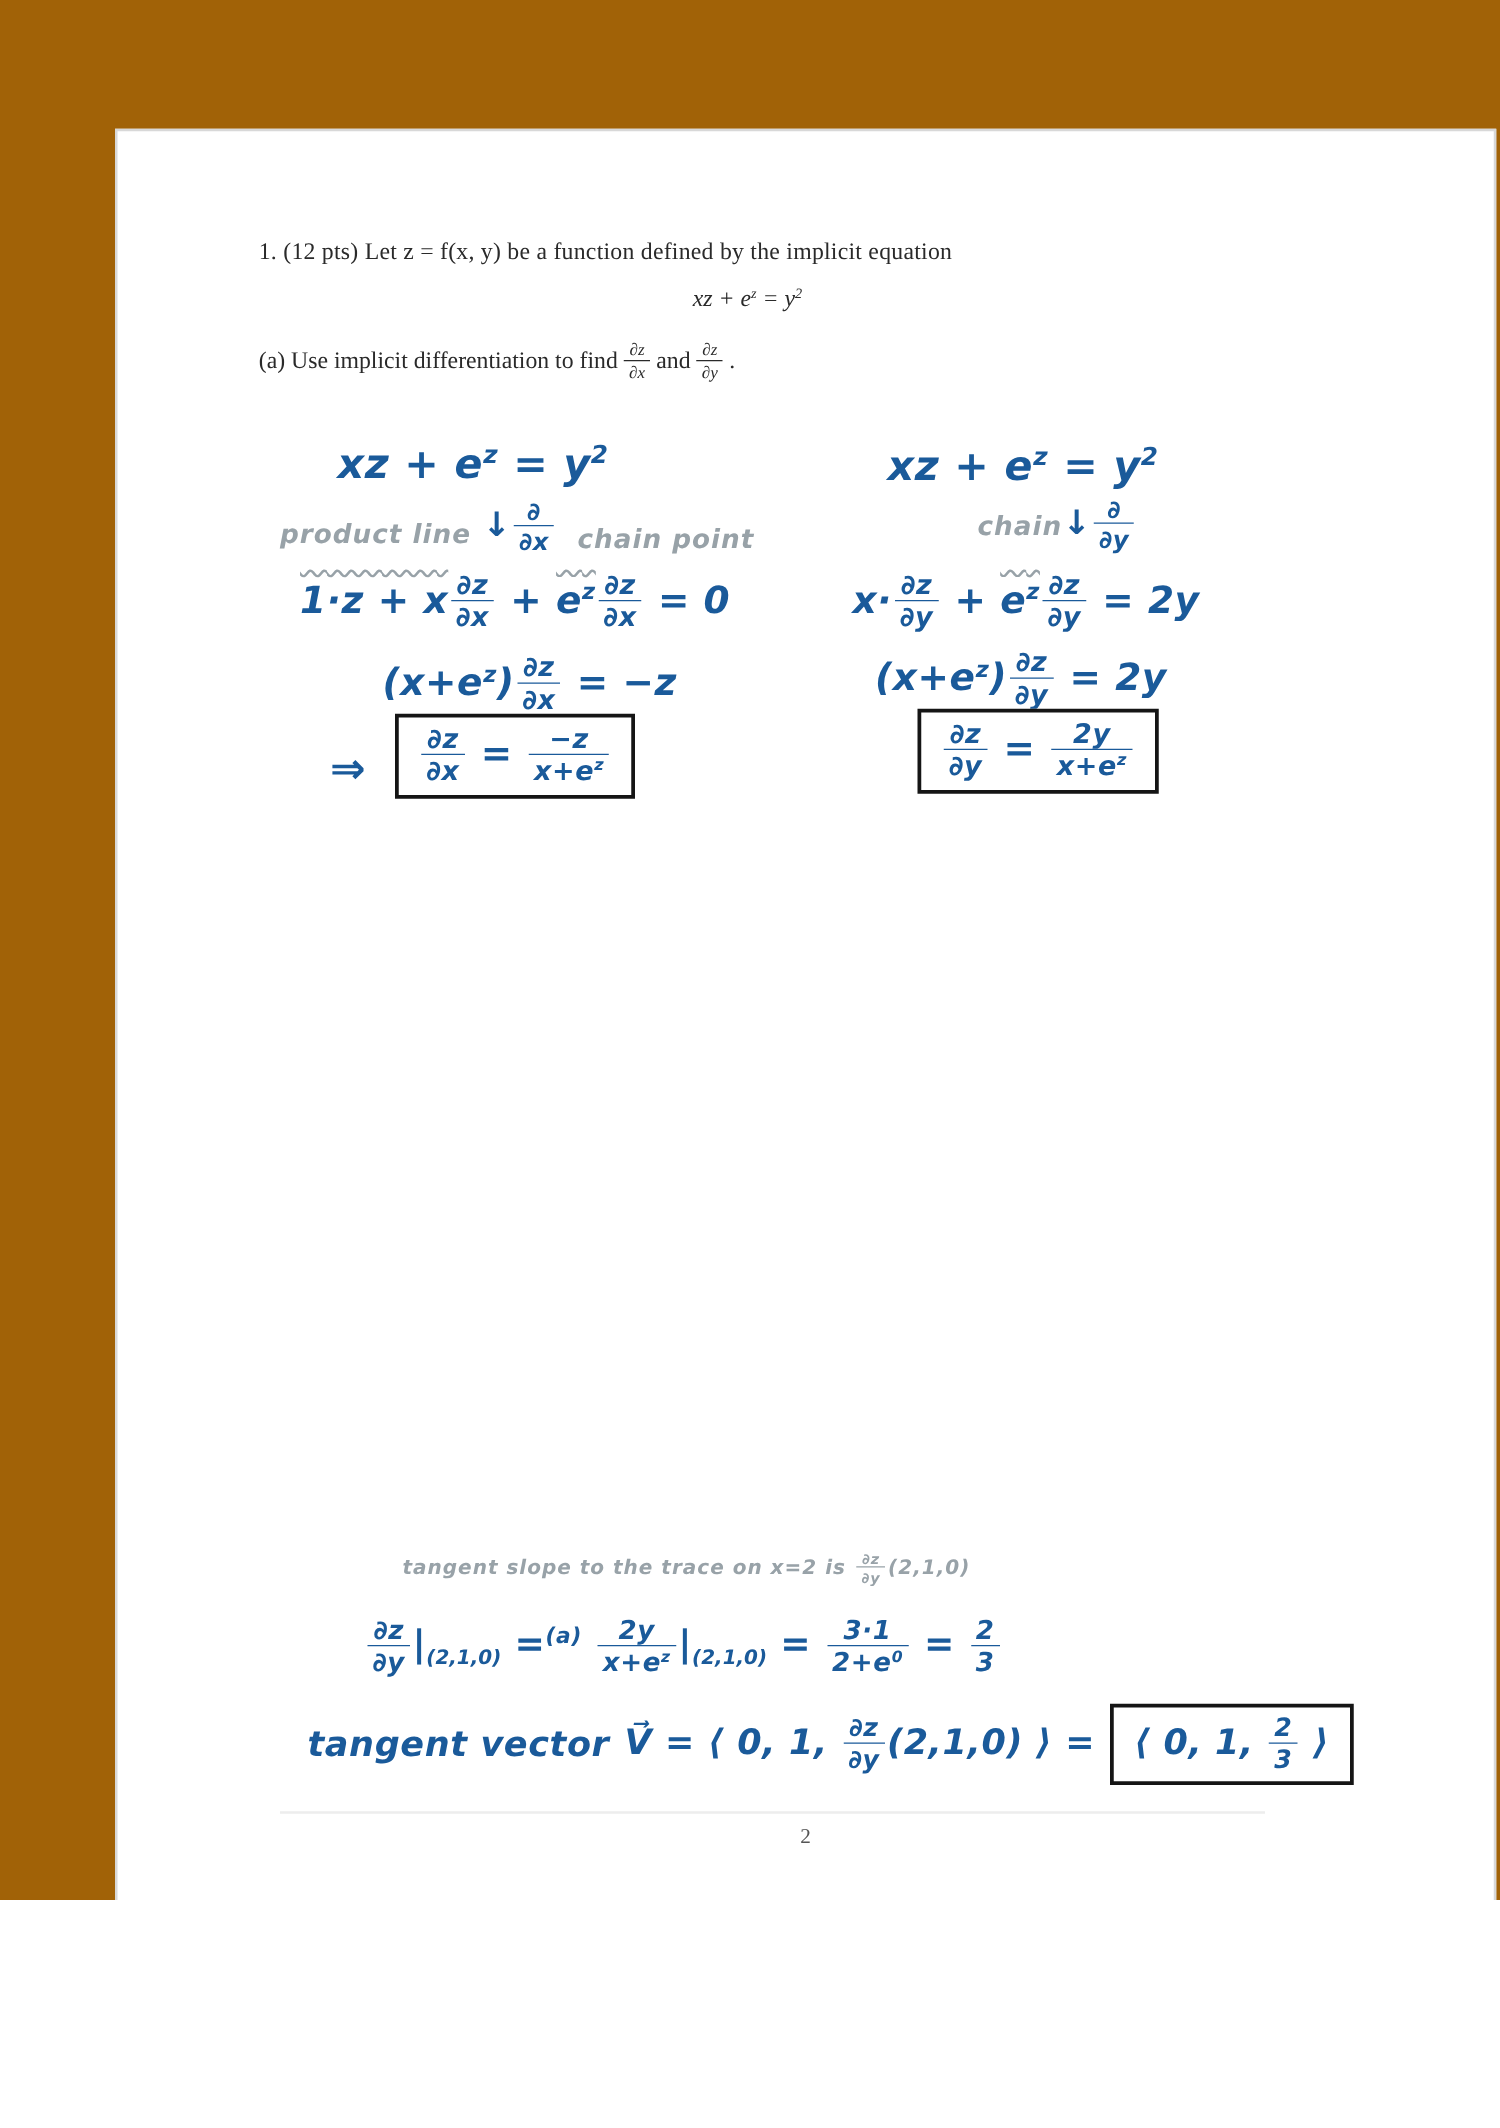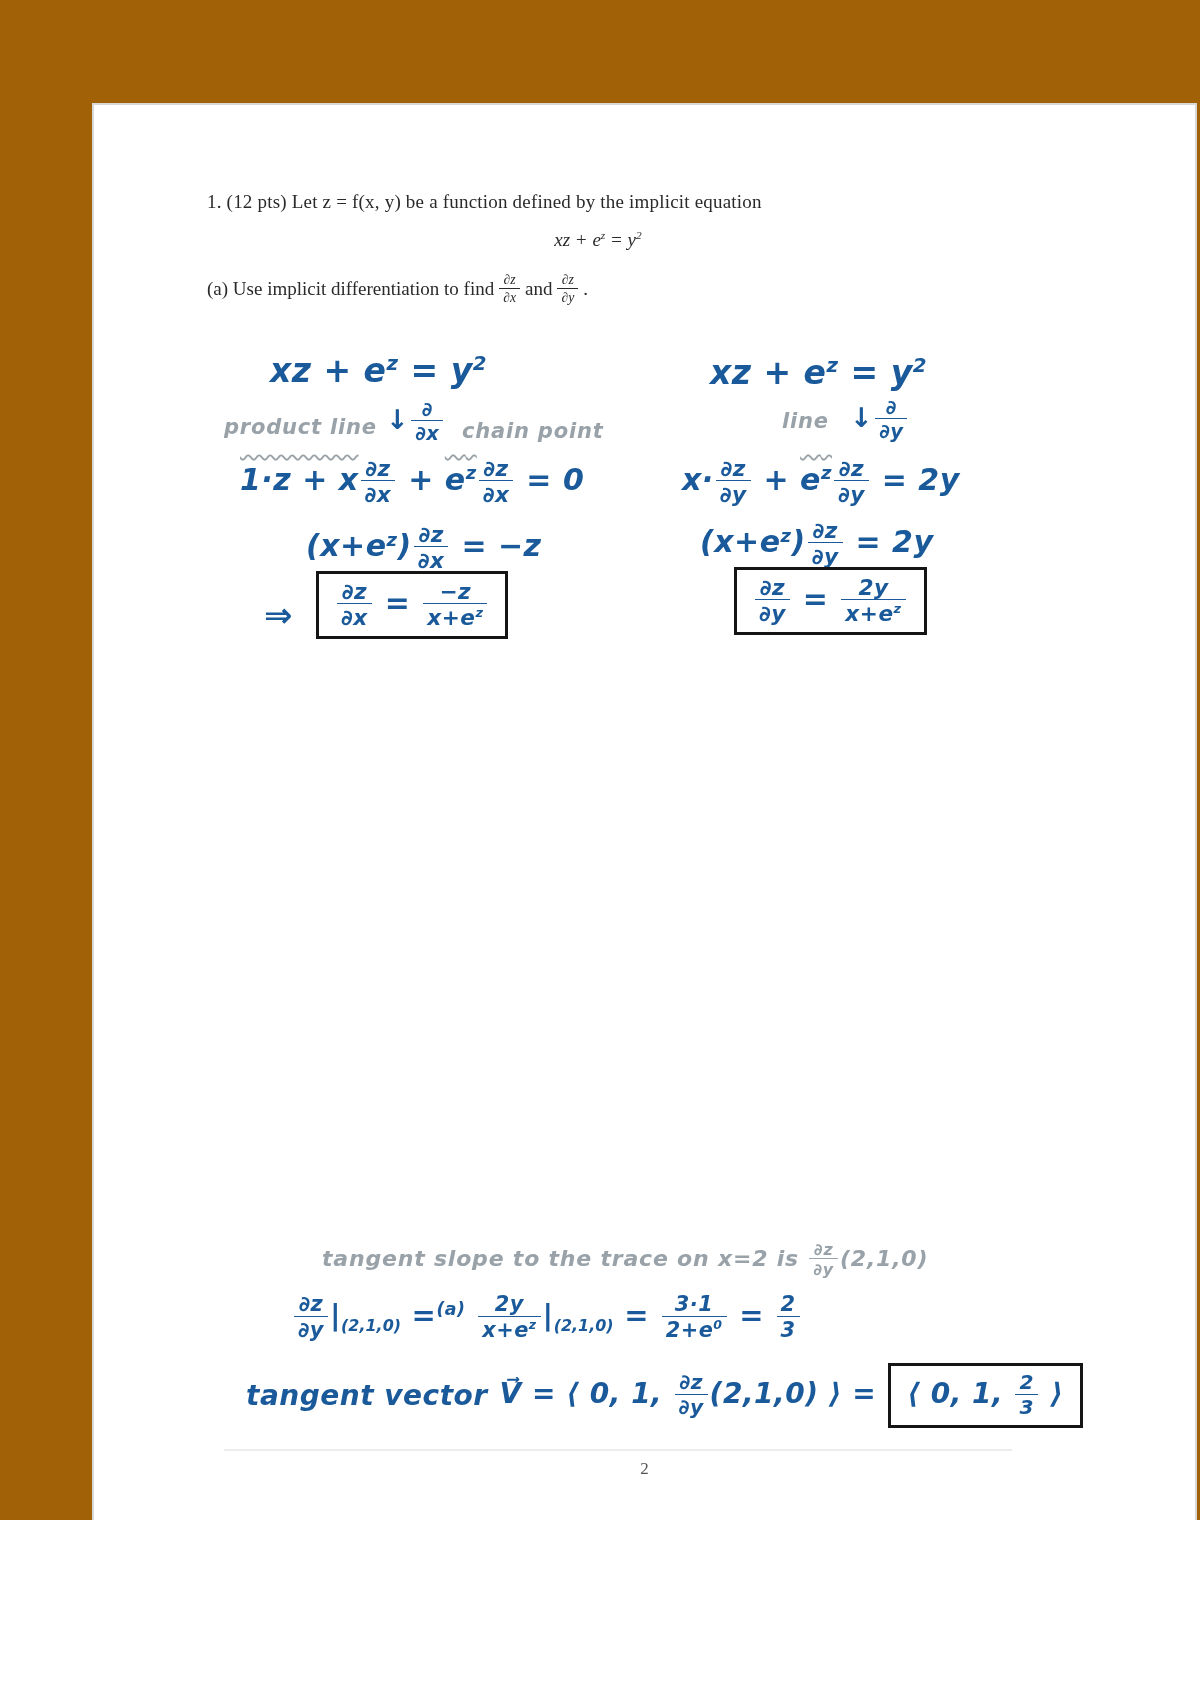--- a/index.html
+++ b/index.html
@@ -94,21 +94,21 @@
     <div class="hw" style="left:170px;top:490px;font-size:34px;">⇒</div>
     <div class="hw" style="left:222px;top:466px;"><span class="box"><span><span class="frac">
               <span class="num">∂z</span>
               <span class="den">∂x</span>
             </span> = <span class="frac">
               <span class="num">−z</span>
               <span class="den">x+e<sup>z</sup></span>
             </span></span></span></div>
 
     <div class="hw" style="left:616px;top:248px;font-size:33px;">xz + e<sup>z</sup> = y<sup>2</sup></div>
-    <div class="hw pencil" style="left:688px;top:304px;">line</div>
+    <div class="hw pencil" style="left:688px;top:304px;">chain</div>
     <div class="hw" style="left:756px;top:292px;font-size:27px;">↓<span class="frac">
           <span class="num">∂</span>
           <span class="den">∂y</span>
         </span></div>
     <div class="hw" style="left:588px;top:352px;"><span>x·</span><span><span class="frac">
             <span class="num">∂z</span>
             <span class="den">∂y</span>
           </span> + </span><span class="sq">e<sup>z</sup><span class="frac">
             <span class="num">∂z</span>
             <span class="den">∂y</span>
@@ -119,21 +119,21 @@
         </span> = 2y</div>
     <div class="hw" style="left:640px;top:462px;"><span class="box"><span><span class="frac">
               <span class="num">∂z</span>
               <span class="den">∂y</span>
             </span> = <span class="frac">
               <span class="num">2y</span>
               <span class="den">x+e<sup>z</sup></span>
             </span></span></span></div>
 
 
-    <div class="hw pencil" style="left:228px;top:1136px;font-size:22px;">tangent slope to the trace on x=2 is <span class="frac">
+    <div class="hw pencil" style="left:228px;top:1136px;font-size:16px;">tangent slope to the trace on x=2 is <span class="frac">
           <span class="num">∂z</span>
           <span class="den">∂y</span>
         </span>(2,1,0)</div>
     <div class="hw" style="left:198px;top:1188px;font-size:29px;"><span class="frac">
           <span class="num">∂z</span>
           <span class="den">∂y</span>
         </span>|<sub>(2,1,0)</sub> =<sup>(a)</sup> <span class="frac">
           <span class="num">2y</span>
           <span class="den">x+e<sup>z</sup></span>
         </span>|<sub>(2,1,0)</sub> = <span class="frac">

